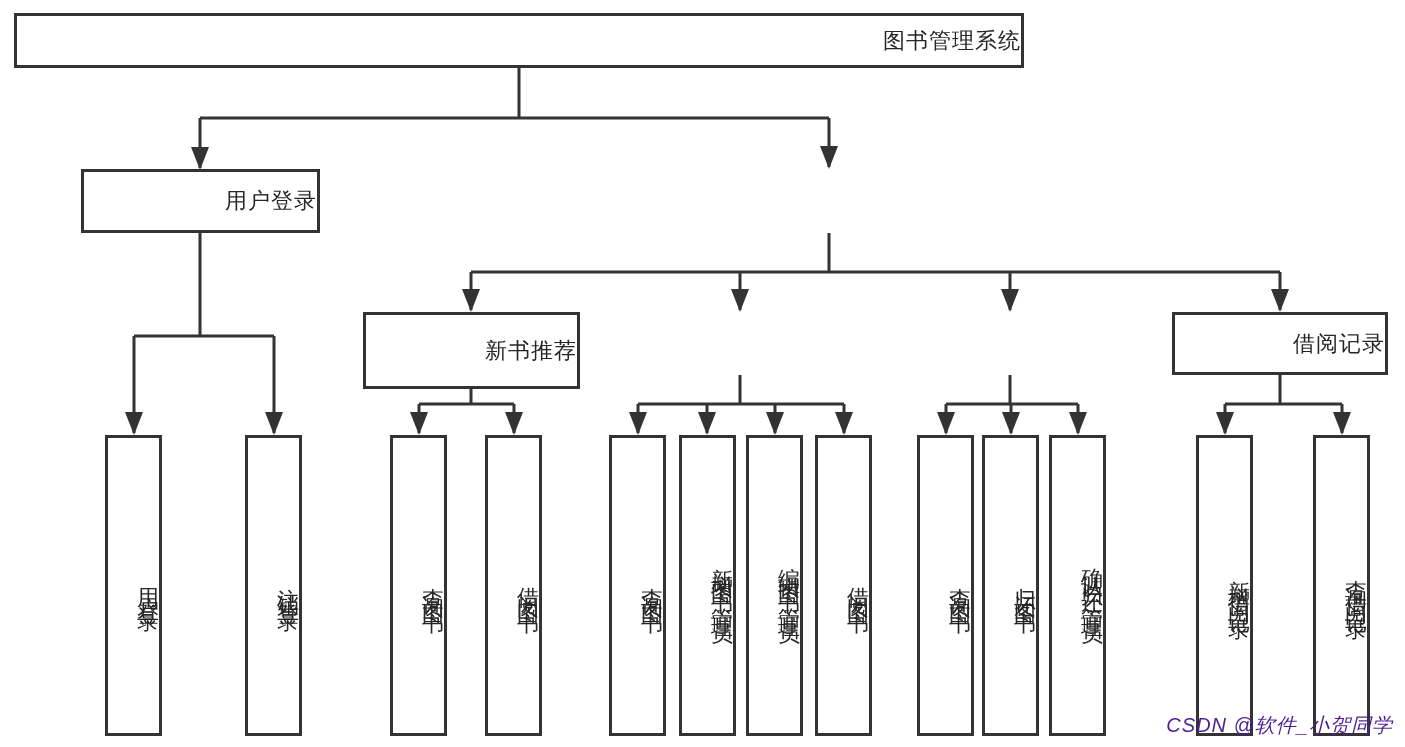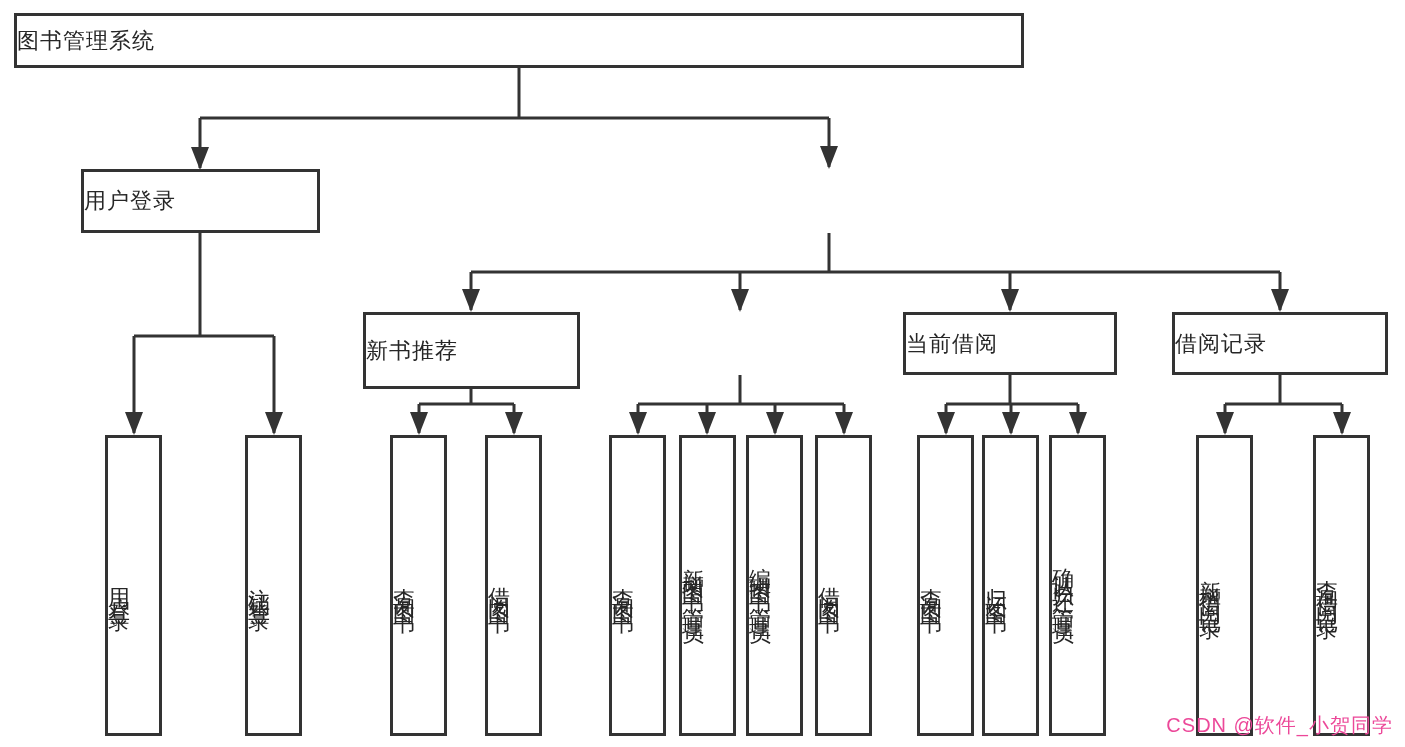--- a/index.html
+++ b/index.html
@@ -4,31 +4,31 @@
 <style>
   html,body{margin:0;padding:0;background:#ffffff;}
   .canvas{
     position:relative;width:1405px;height:747px;background:#ffffff;
     font-family:"Liberation Sans",sans-serif;overflow:hidden;
   }
   .connectors{position:absolute;left:0;top:0;z-index:0;}
   .node{
     position:absolute;box-sizing:border-box;background:#ffffff;
     border:3px solid #333333;color:#262626;
-    display:flex;align-items:center;justify-content:flex-start;
+    display:flex;align-items:center;justify-content:flex-end;
     font-size:22px;line-height:1;z-index:1;letter-spacing:1px;
     white-space:nowrap;
   }
   .leaf span{
     writing-mode:vertical-rl;text-orientation:mixed;
     letter-spacing:8px;line-height:1;white-space:normal;
   }
   .watermark{
     position:absolute;top:712px;right:12px;z-index:3;
-    font-size:20px;color:#ec4899;letter-spacing:1px;
+    font-size:20px;color:#4c1d95;letter-spacing:1px;font-style:italic;
   }
 </style>
 </head>
 <body>
 
 <div class="canvas">
 
   <svg class="connectors" width="1405" height="747" viewBox="0 0 1405 747">
 
     <path fill="none" stroke="#333333" stroke-width="3" d="
@@ -65,23 +65,20 @@
   <div class="node" style="left:14px;top:13px;width:1010px;height:55px">
     <span>图书管理系统</span>
   </div>
 
   <div class="node" style="left:81px;top:169px;width:239px;height:64px">
     <span>用户登录</span>
   </div>
 
   <div class="node" style="left:363px;top:312px;width:217px;height:77px">
     <span>新书推荐</span>
-  </div>
-  <div class="node" style="left:903px;top:312px;width:214px;height:63px">
-    <span>当前借阅</span>
   </div>
   <div class="node" style="left:1172px;top:312px;width:216px;height:63px">
     <span>借阅记录</span>
   </div>
 
   <div class="node leaf" style="left:105px;top:435px;width:57px;height:301px">
     <span>用户登录</span>
   </div>
   <div class="node leaf" style="left:245px;top:435px;width:57px;height:301px">
     <span>注销登录</span>

